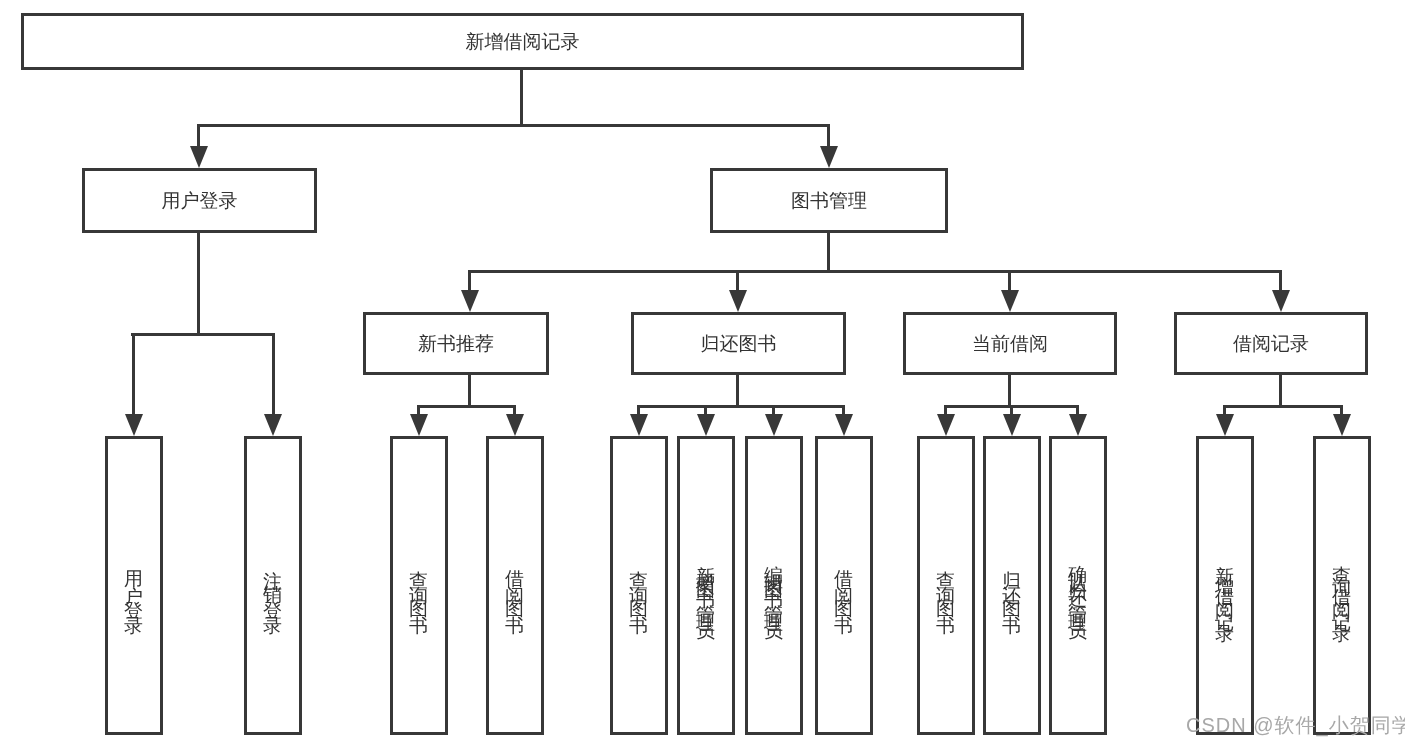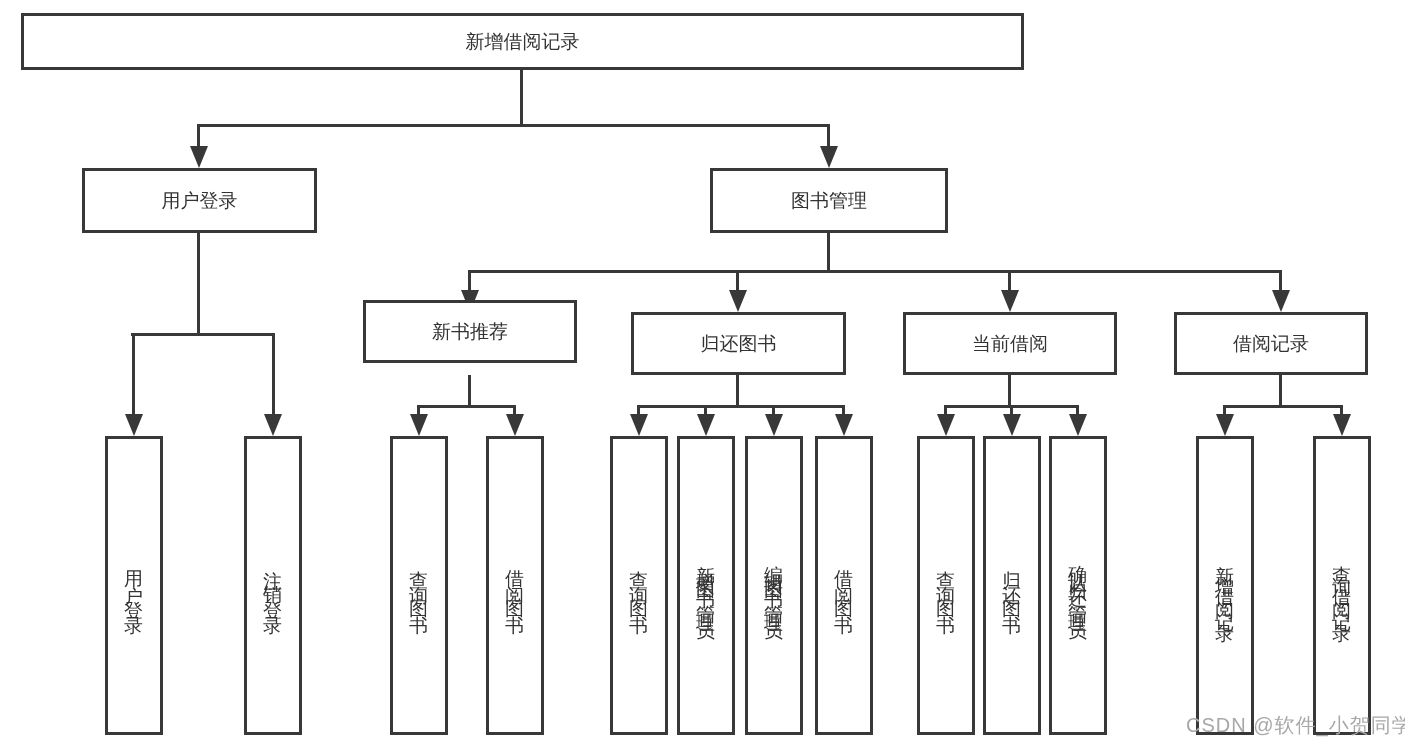--- a/index.html
+++ b/index.html
@@ -101,21 +101,21 @@
     <span>新增借阅记录</span>
   </div>
 
   <div class="box" style="left:82px;top:168px;width:235px;height:65px">
     <span>用户登录</span>
   </div>
   <div class="box" style="left:710px;top:168px;width:238px;height:65px">
     <span>图书管理</span>
   </div>
 
-  <div class="box" style="left:363px;top:300px;width:214px;height:63px">
+  <div class="box" style="left:363px;top:312px;width:186px;height:63px">
     <span>新书推荐</span>
   </div>
   <div class="box" style="left:631px;top:312px;width:215px;height:63px">
     <span>归还图书</span>
   </div>
   <div class="box" style="left:903px;top:312px;width:214px;height:63px">
     <span>当前借阅</span>
   </div>
   <div class="box" style="left:1174px;top:312px;width:194px;height:63px">
     <span>借阅记录</span>

